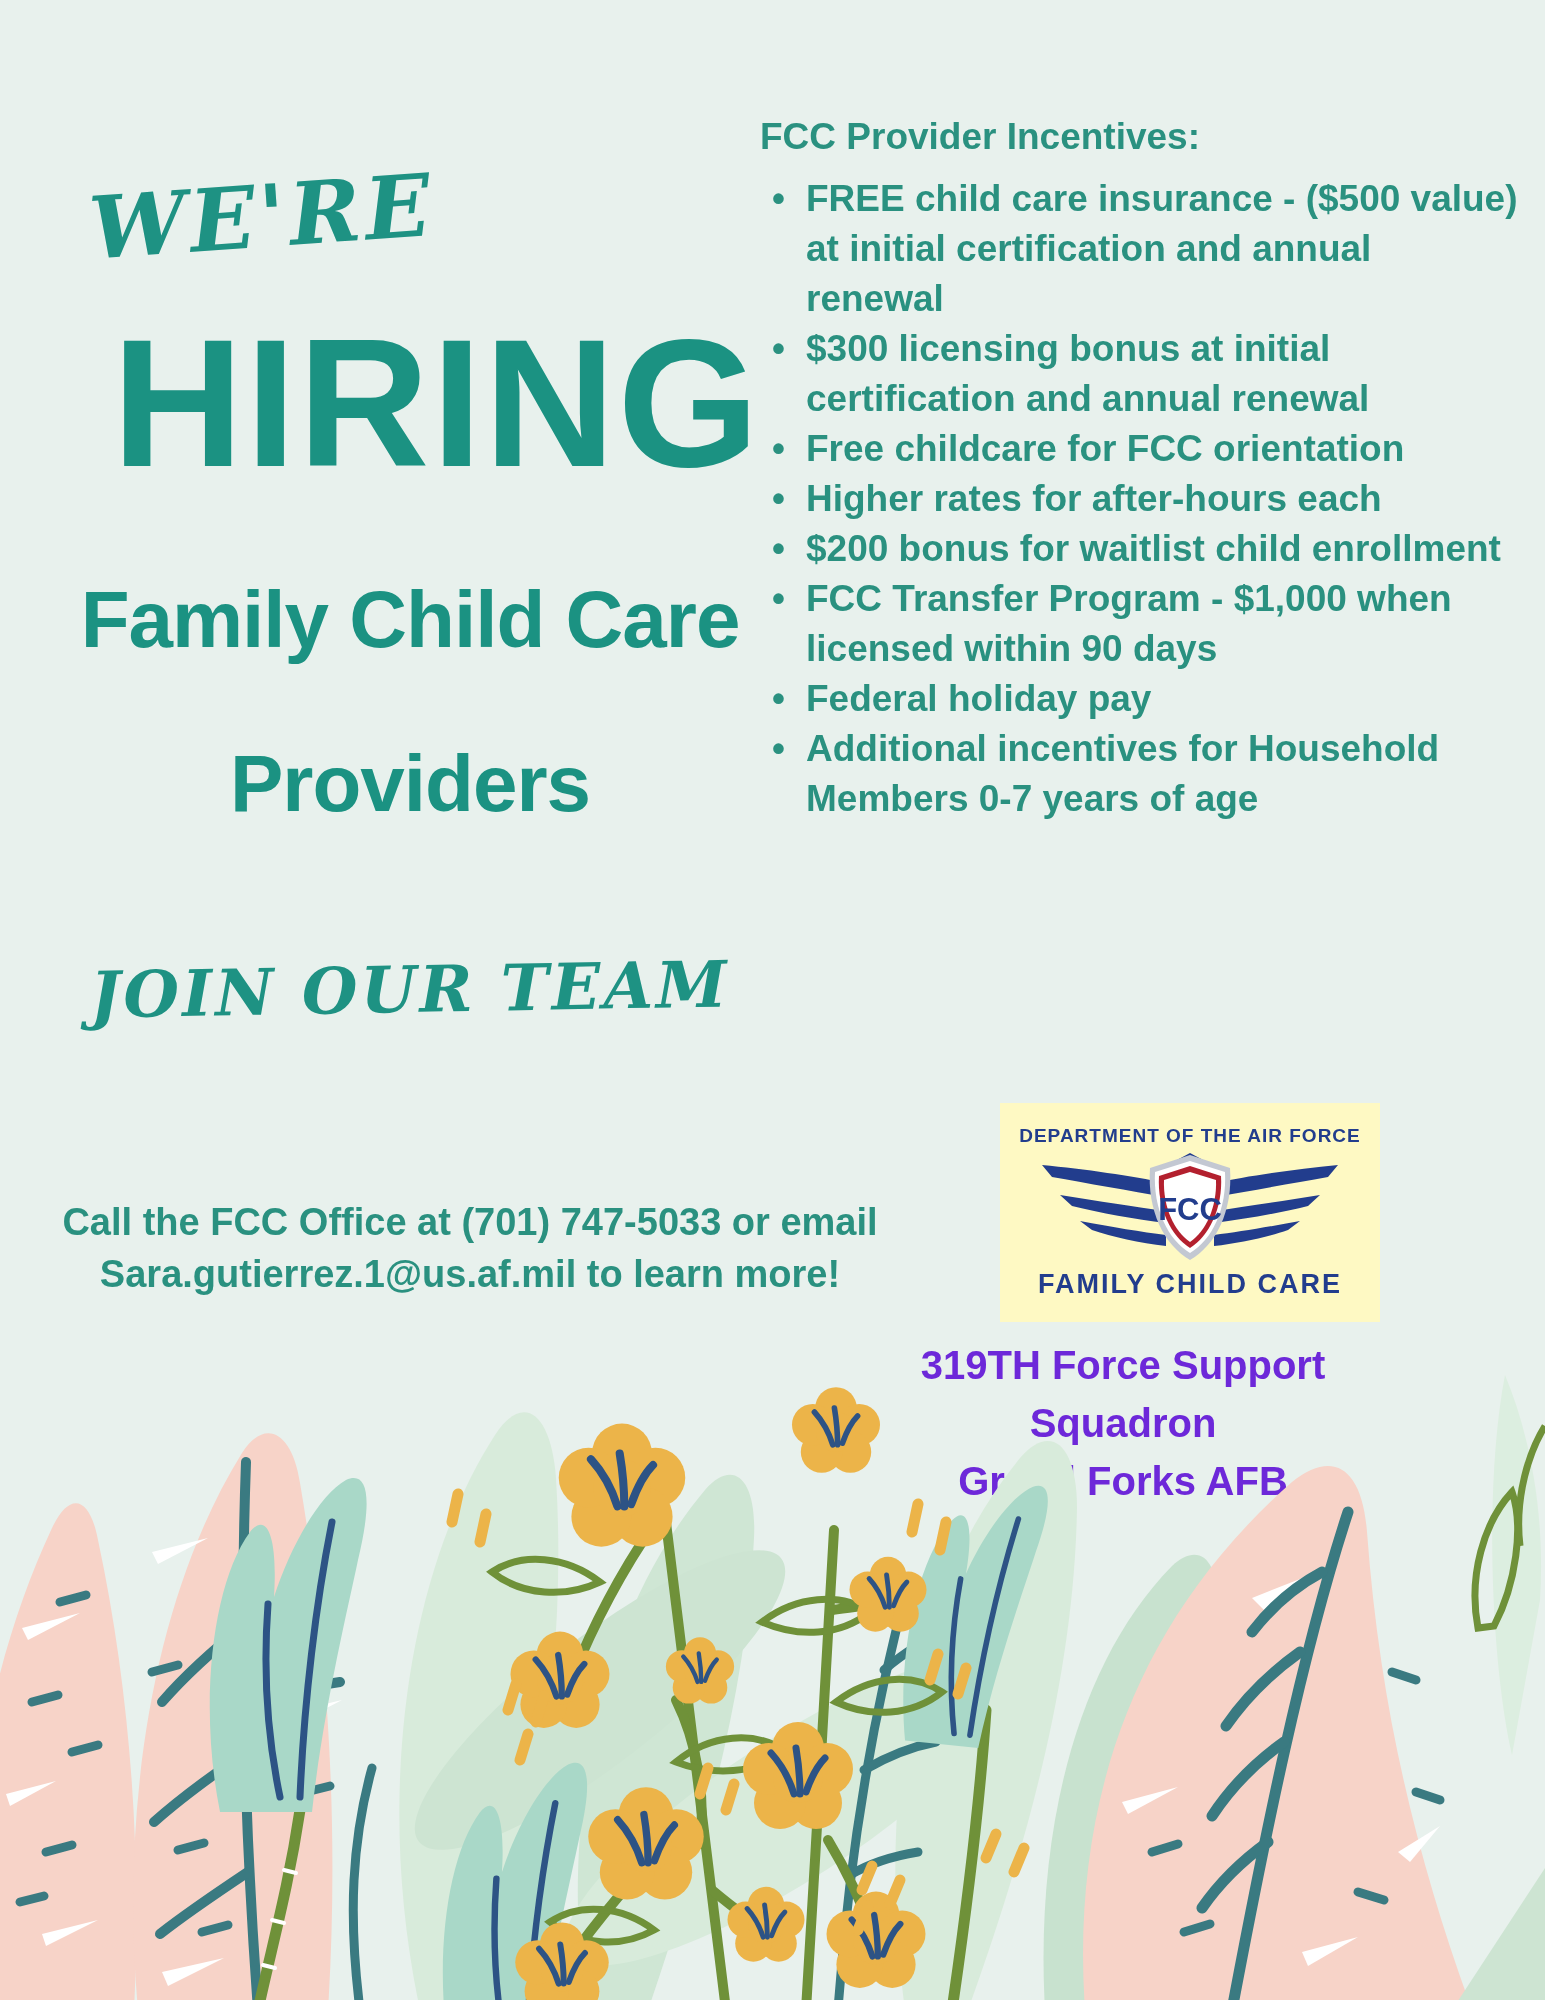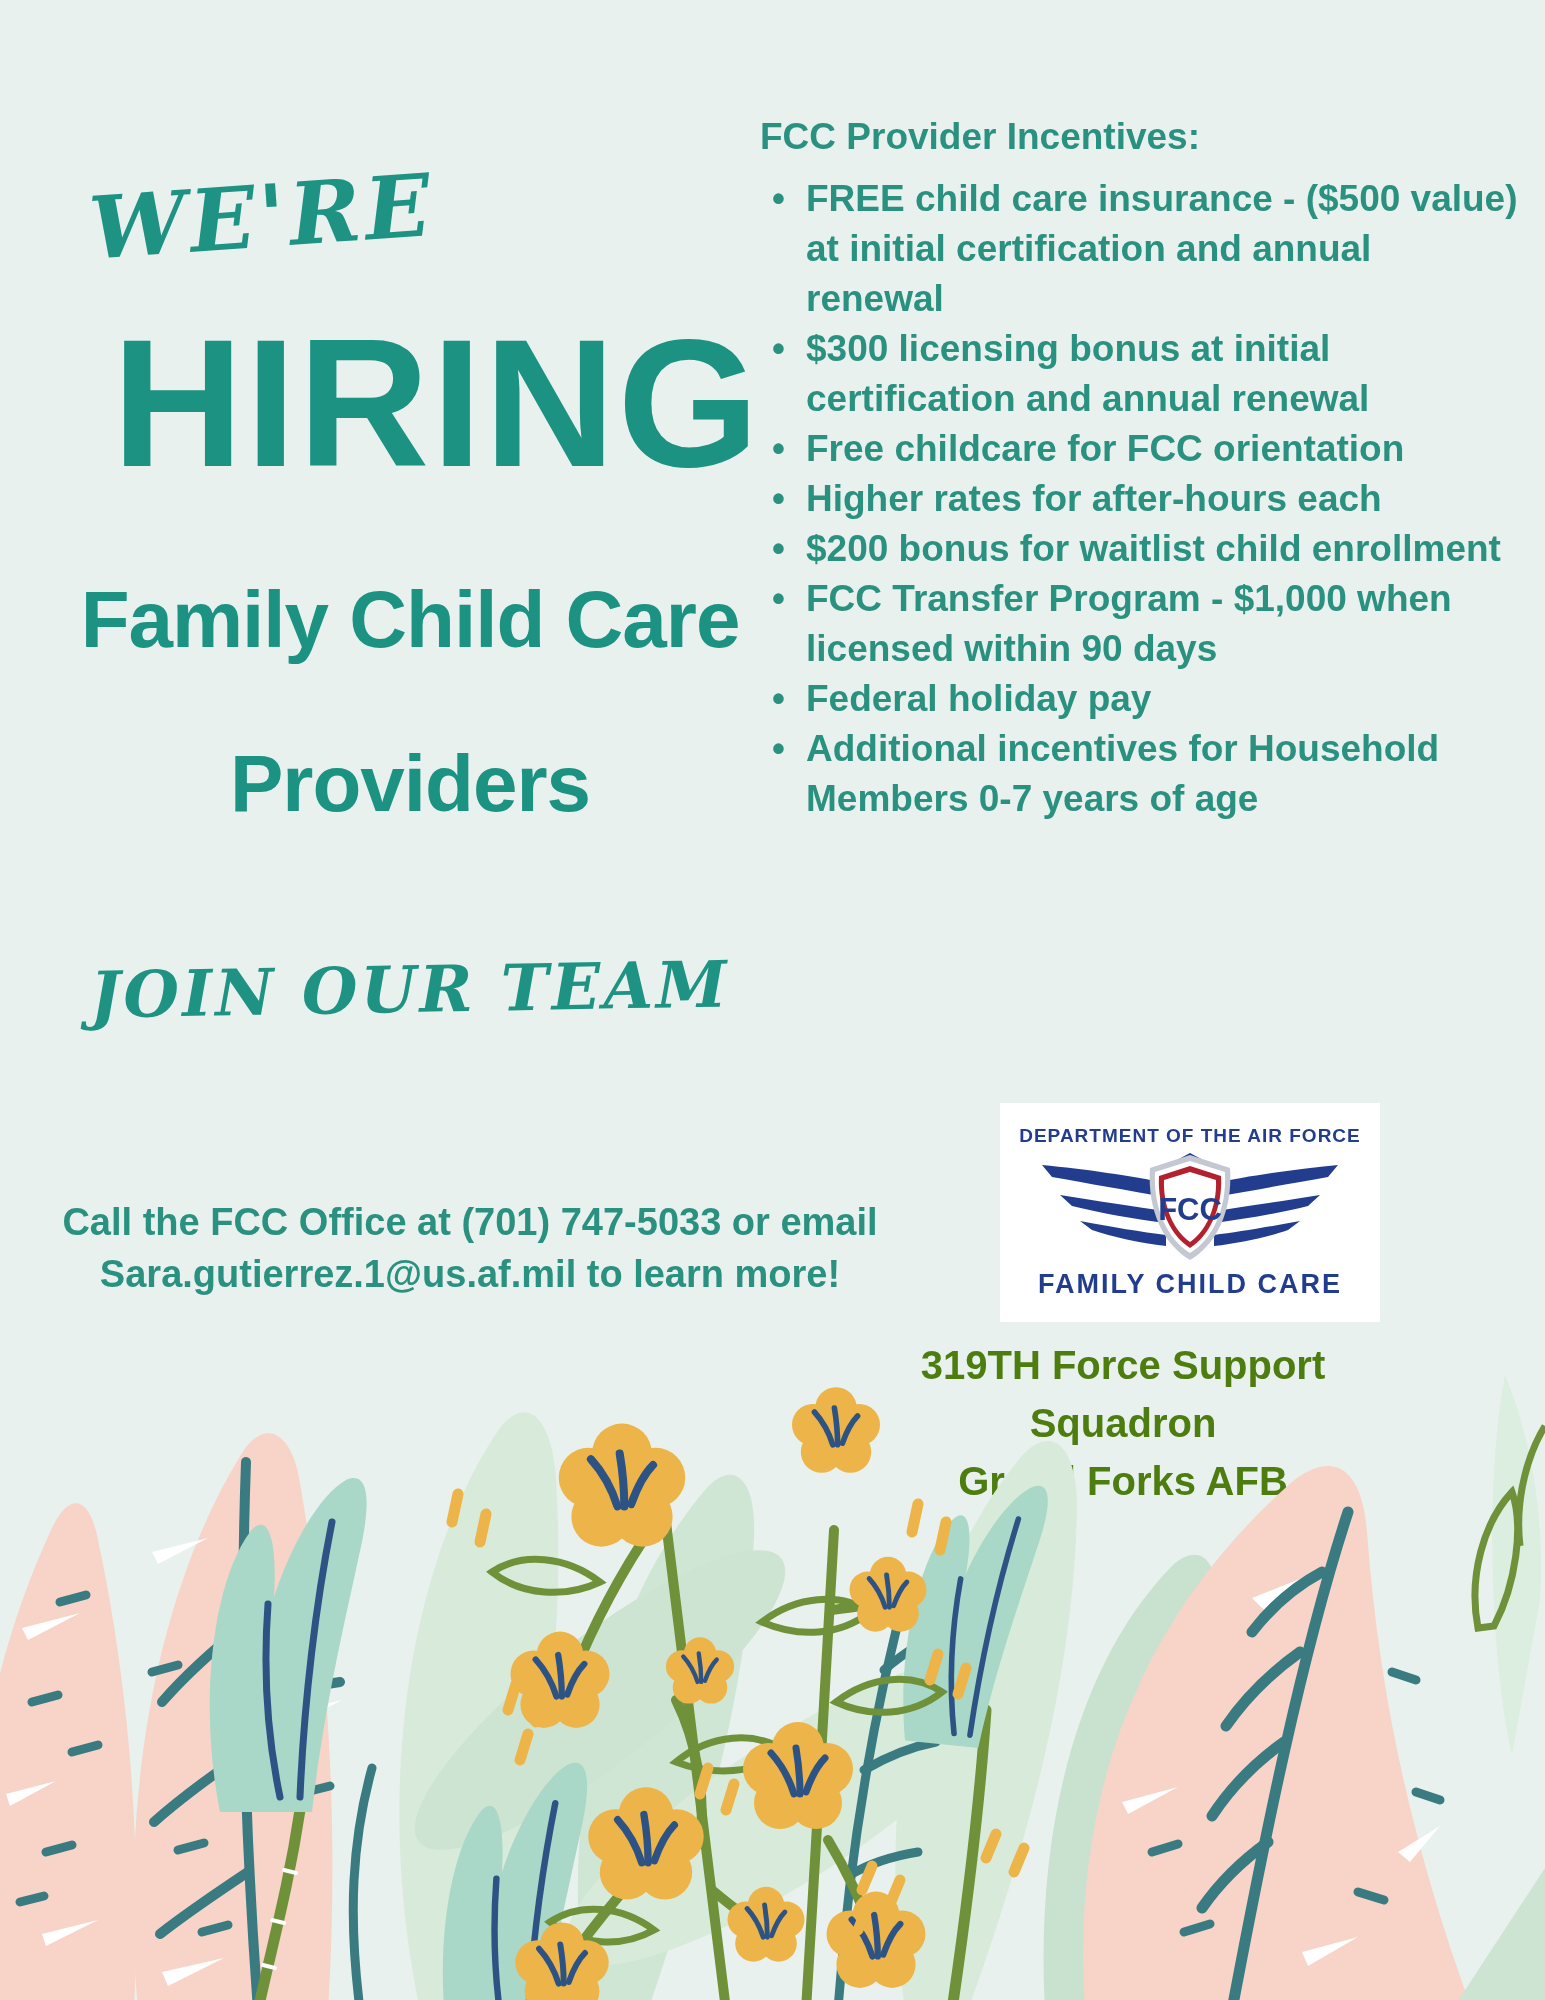--- a/index.html
+++ b/index.html
@@ -56,35 +56,35 @@
     position:absolute;left:-34px;top:0;
     font-size:1em;
   }
   .contact{
     position:absolute;left:30px;top:1196px;width:880px;
     text-align:center;font-size:38px;font-weight:bold;line-height:52px;
     color:#2a9180;
   }
   .logo-card{
     position:absolute;left:1000px;top:1103px;width:380px;height:219px;
-    background:#ffffff;
+    background:#fef9c3;
     display:flex;flex-direction:column;align-items:center;justify-content:center;
   }
   .logo-dept{
     font-size:19px;letter-spacing:1px;color:#223d8d;font-weight:bold;
     margin-bottom:6px;white-space:nowrap;
   }
   .logo-family{
     font-size:27px;letter-spacing:2px;color:#223d8d;font-weight:bold;
     margin-top:6px;white-space:nowrap;
   }
   .squadron{
     position:absolute;left:873px;top:1336px;width:500px;
     text-align:center;font-size:40px;font-weight:bold;line-height:58px;
-    color:#4d7c0f;
+    color:#6d28d9;
   }
   .flora{
     position:absolute;left:0;bottom:0;width:1545px;height:630px;display:block;
   }
 </style>
 </head>
 <body>
 
 <div class="poster">
 

